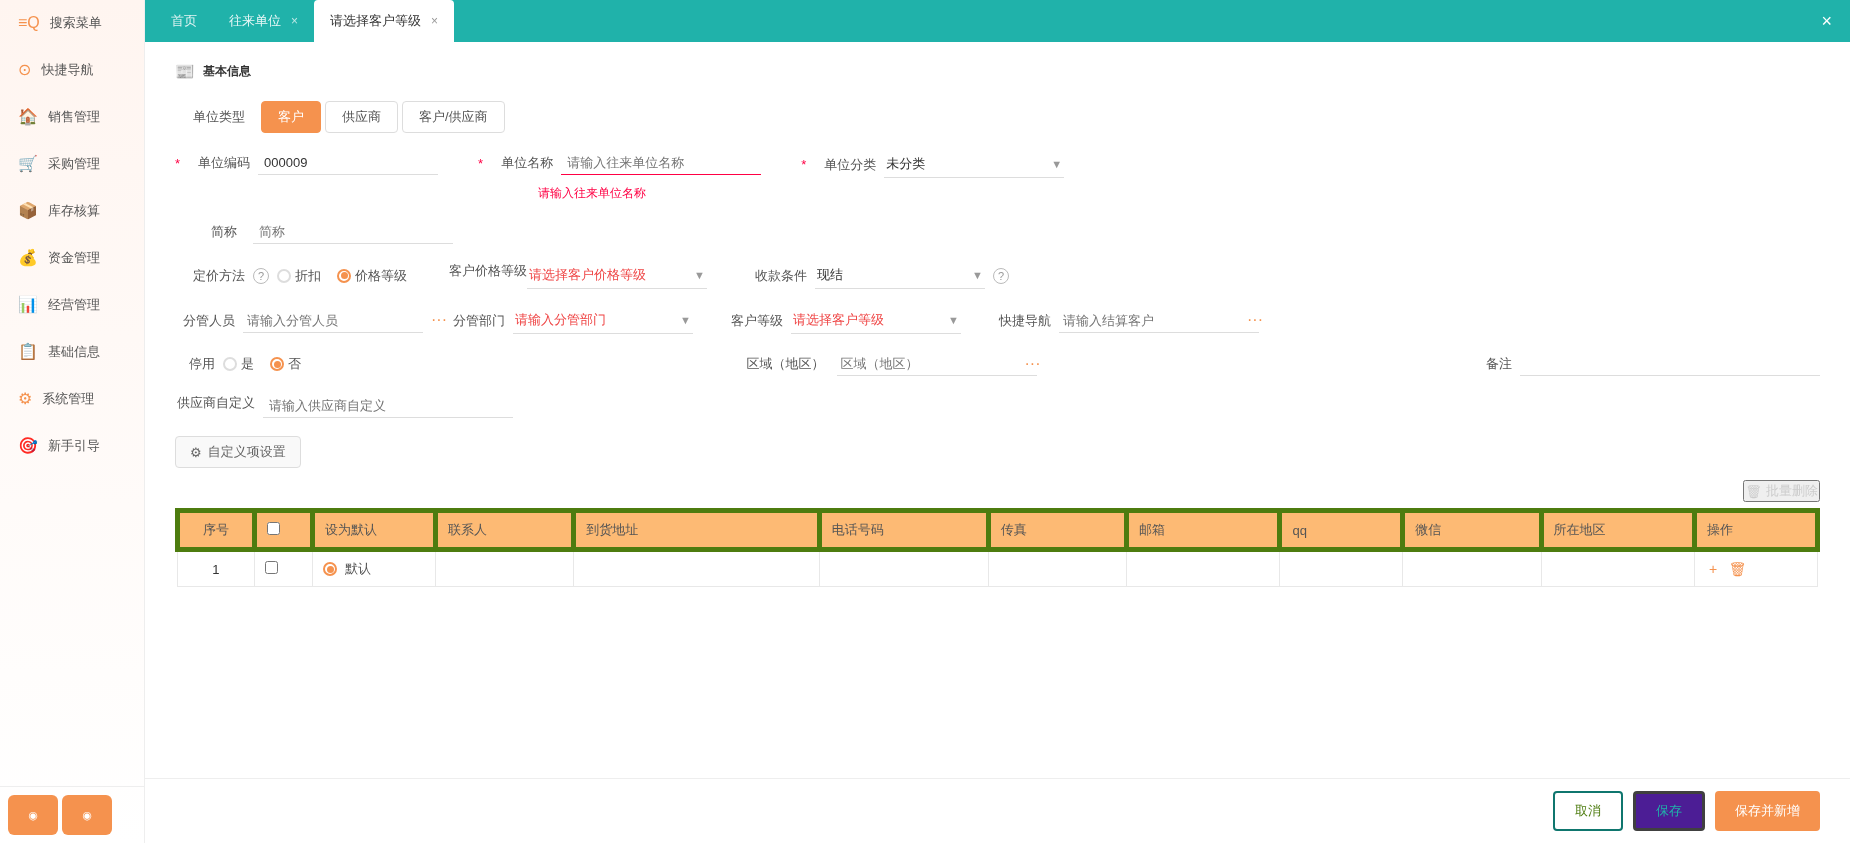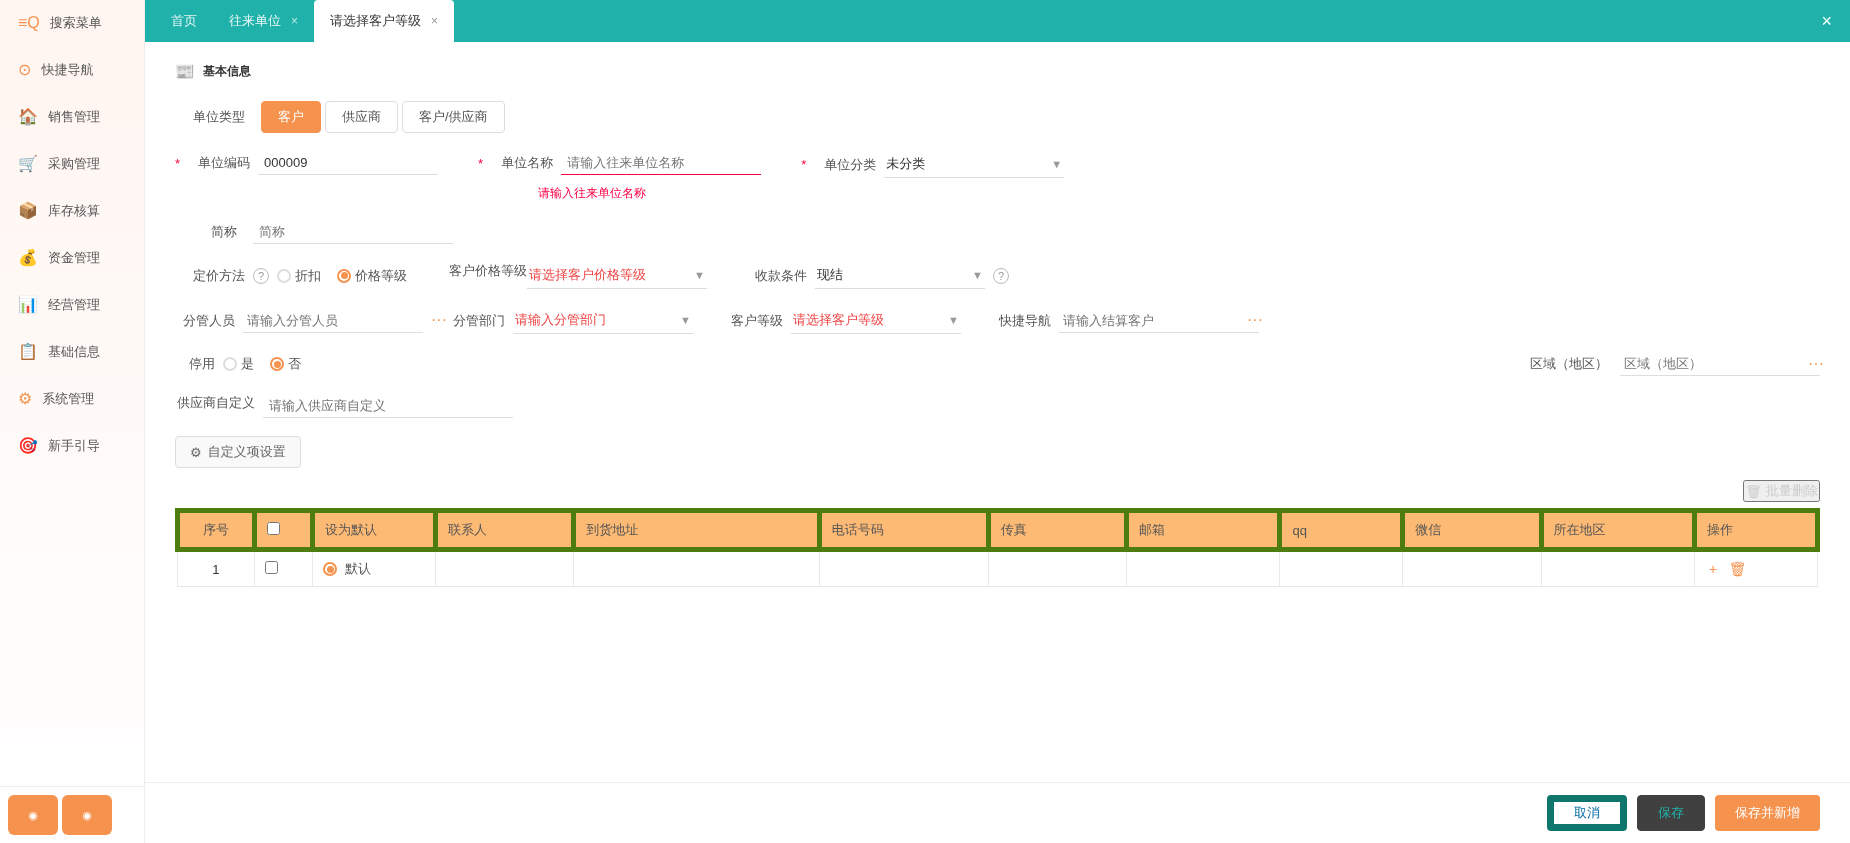--- a/index.html
+++ b/index.html
@@ -242,31 +242,31 @@
     .action-bar {
       background: white;
       border-top: 1px solid #eee;
       padding: 12px 30px;
       display: flex;
       justify-content: flex-end;
       gap: 10px;
     }
     .btn-cancel {
       padding: 0 20px;
-      border: 7px solid #0f766e;
+      border: 2px solid #0f766e;
       background: white;
       border-radius: 4px;
       cursor: pointer;
       font-size: 13px;
-      color: #0369a1;
+      color: #4d7c0f;
     }
     .btn-save {
       padding: 8px 20px;
-      border: 1px solid #404040;
-      background: #404040;
+      border: 3px solid #404040;
+      background: #4c1d95;
       border-radius: 4px;
       cursor: pointer;
       font-size: 13px;
       color: #20b2aa;
     }
     .btn-save-new {
       padding: 8px 20px;
       border: none;
       background: #f5924e;
       border-radius: 4px;
@@ -484,20 +484,24 @@
             <span>否</span>
           </label>
         </div>
       </div>
       <div style="display:flex; align-items:center; gap:12px;">
         <span class="form-label" style="min-width:70px;">区域（地区）</span>
         <div class="input-with-dots" style="border-bottom:1px solid #ddd; width:200px; display:flex; align-items:center;">
           <input style="border: none; outline: none; flex: 1 1 0%; font-size: 13px; color: rgb(204, 204, 204); padding: 4px;" placeholder="区域（地区）">
           <span class="dots-btn">···</span>
         </div>
+      </div>
+      <div style="display:flex; align-items:center; gap:8px;">
+        <span class="form-label" style="min-width:30px;">备注</span>
+        <input class="form-input" style="width: 300px;">
       </div>
     </div>
 
     <div class="form-row">
       <span class="form-label" style="min-width:80px; text-align:right; margin-right:8px;">供应商自定义</span>
       <input class="form-input" style="width: 250px;" placeholder="请输入供应商自定义">
     </div>
 
     <button class="custom-settings-btn">
       <span>⚙</span>

